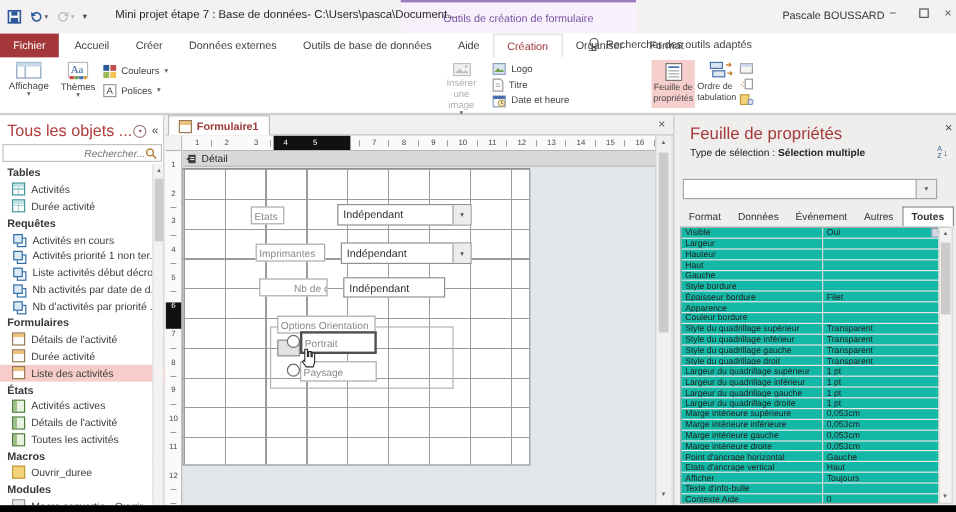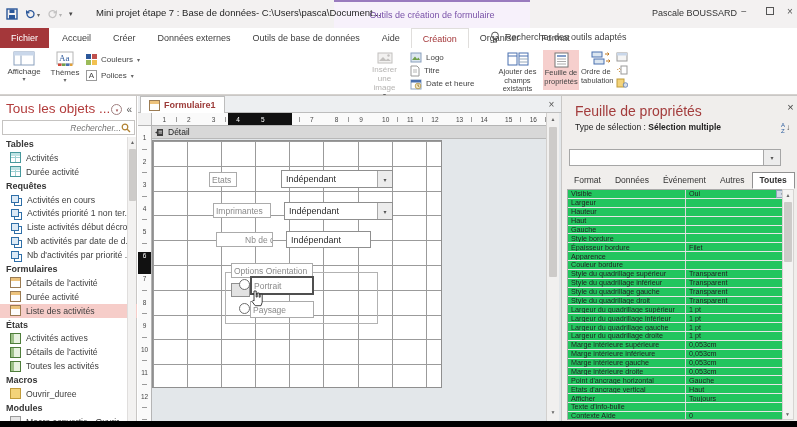--- a/index.html
+++ b/index.html
@@ -123,21 +123,21 @@
   .ps-sel{left:13px;top:26px;font-size:8.5px;color:#222;}
   .ps-sel b{font-weight:bold;}
   .ps-sort{left:219px;top:24px;width:14px;height:16px;font-size:6px;color:#333;line-height:6px;display:flex;align-items:center;gap:1px;}
   .ps-sort .az{display:flex;flex-direction:column;}
   .ps-sort .az i{font-style:normal;color:#2e5e9e;}
   .ps-combo{left:7px;top:53px;width:212px;height:17px;background:#fff;border:1px solid #a6a6a6;display:flex;}
   .ps-combo .ctl-ddbtn{width:17px;}
   .ps-tabs{left:5px;top:75px;width:226px;height:17px;display:flex;align-items:flex-end;}
   .ptab{font-size:8.5px;color:#333;padding:2px 7px 3px;white-space:nowrap;}
   .ptab.active{background:#fff;border:1px solid #919191;border-bottom:1px solid #fff;font-weight:bold;position:relative;top:1px;}
-  .pgrid{left:5px;top:93px;width:224px;height:231px;background:#22c55e;border:1px solid #ababab;overflow:hidden;}
+  .pgrid{left:5px;top:93px;width:224px;height:231px;background:#14b8a6;border:1px solid #ababab;overflow:hidden;}
   .prow{height:8.88px;display:flex;border-bottom:1px solid #e6e6e6;font-size:7.2px;color:#222;}
   .pname{width:118px;border-right:1px solid #d9d9d9;padding-left:3px;white-space:nowrap;overflow:hidden;display:flex;align-items:center;}
   .pval{flex:1;padding-left:3px;white-space:nowrap;overflow:hidden;display:flex;align-items:center;}
   .pdd{width:13px;height:8px;background:#cfd8e4;border:1px solid #8fa3bb;font-size:5px;color:#345;
     display:flex;align-items:center;justify-content:center;margin-left:auto;margin-right:1px;}
   .ps-sb{left:220px;top:93px;width:12px;height:231px;background:#f4f3f2;border:1px solid #d6d4d2;}
   .blackbar{left:0;top:421px;width:797px;height:6px;background:#000;}
   svg{display:block;}
 </style>
 </head>
@@ -343,33 +343,20 @@
             <rect x="1" y="2" width="10" height="2.5" fill="#4a70b0"></rect>
             <circle cx="8" cy="8" r="2.8" fill="#f2e6c0" stroke="#b09040" stroke-width=".8"></circle>
             <line x1="8" y1="8" x2="8" y2="6.3" stroke="#806020" stroke-width=".8"></line>
             <line x1="8" y1="8" x2="9.2" y2="8.5" stroke="#806020" stroke-width=".8"></line>
           </svg>
         </span>
       <span>Date et heure</span>
     </div>
     <div class="abs glabel" style="left:404px;width:86px;">En-tête/pied de page</div>
 
-    <div class="abs bigbtn" style="left:494px;top:3px;width:47px;line-height:8.5px;text-align:center;font-size:7.5px;">
-      <span>
-          <svg width="22" height="16" viewBox="0 0 22 16">
-            <rect x="1" y="2" width="9" height="12" fill="#fff" stroke="#4a70b0"></rect>
-            <line x1="1" y1="5" x2="10" y2="5" stroke="#4a70b0"></line>
-            <rect x="12" y="2" width="9" height="12" fill="#fff" stroke="#4a70b0"></rect>
-            <line x1="12" y1="5" x2="21" y2="5" stroke="#4a70b0"></line>
-            <line x1="12" y1="8" x2="21" y2="8" stroke="#9ab"></line>
-            <line x1="12" y1="11" x2="21" y2="11" stroke="#9ab"></line>
-          </svg>
-        </span>
-      <span>Ajouter des champs existants</span>
-    </div>
     <div class="abs bigbtn pinkbtn" style="left:543px;top:2px;width:36px;height:40px;line-height:8.5px;text-align:center;font-size:7.5px;padding-top:2px;">
       <span>
           <svg width="15" height="16" viewBox="0 0 15 16">
             <rect x="1" y="1" width="13" height="14" fill="#fff" stroke="#777"></rect>
             <line x1="3" y1="4" x2="12" y2="4" stroke="#4a70b0" stroke-width="1.4"></line>
             <line x1="3" y1="7" x2="12" y2="7" stroke="#aaa"></line>
             <line x1="3" y1="9.5" x2="12" y2="9.5" stroke="#aaa"></line>
             <line x1="3" y1="12" x2="12" y2="12" stroke="#aaa"></line>
           </svg>
         </span>

